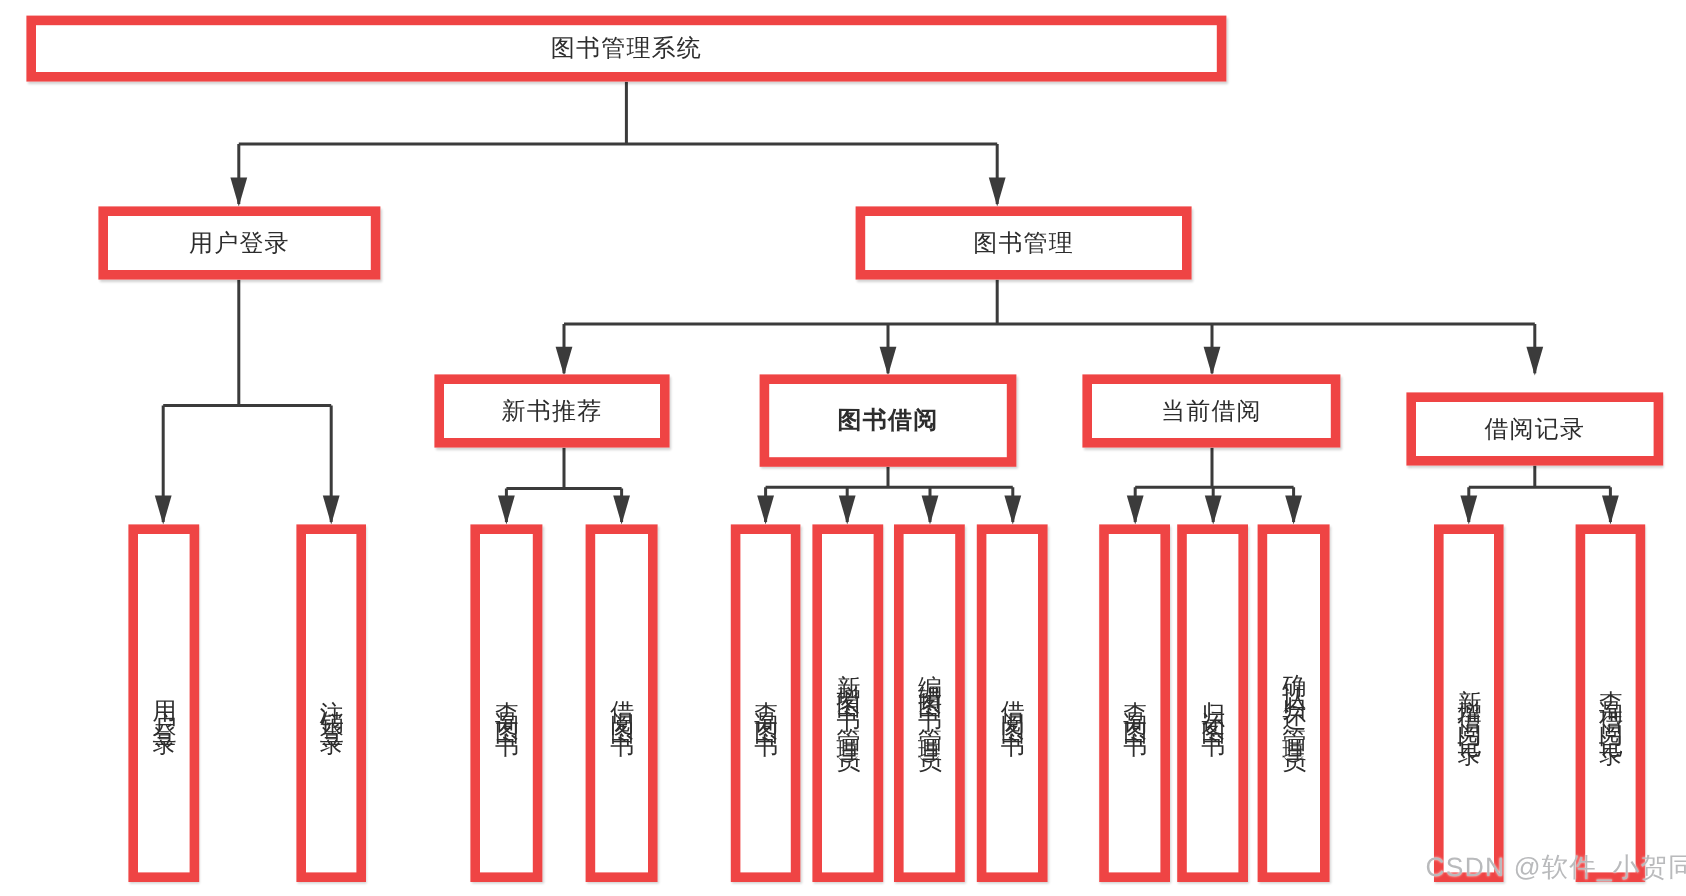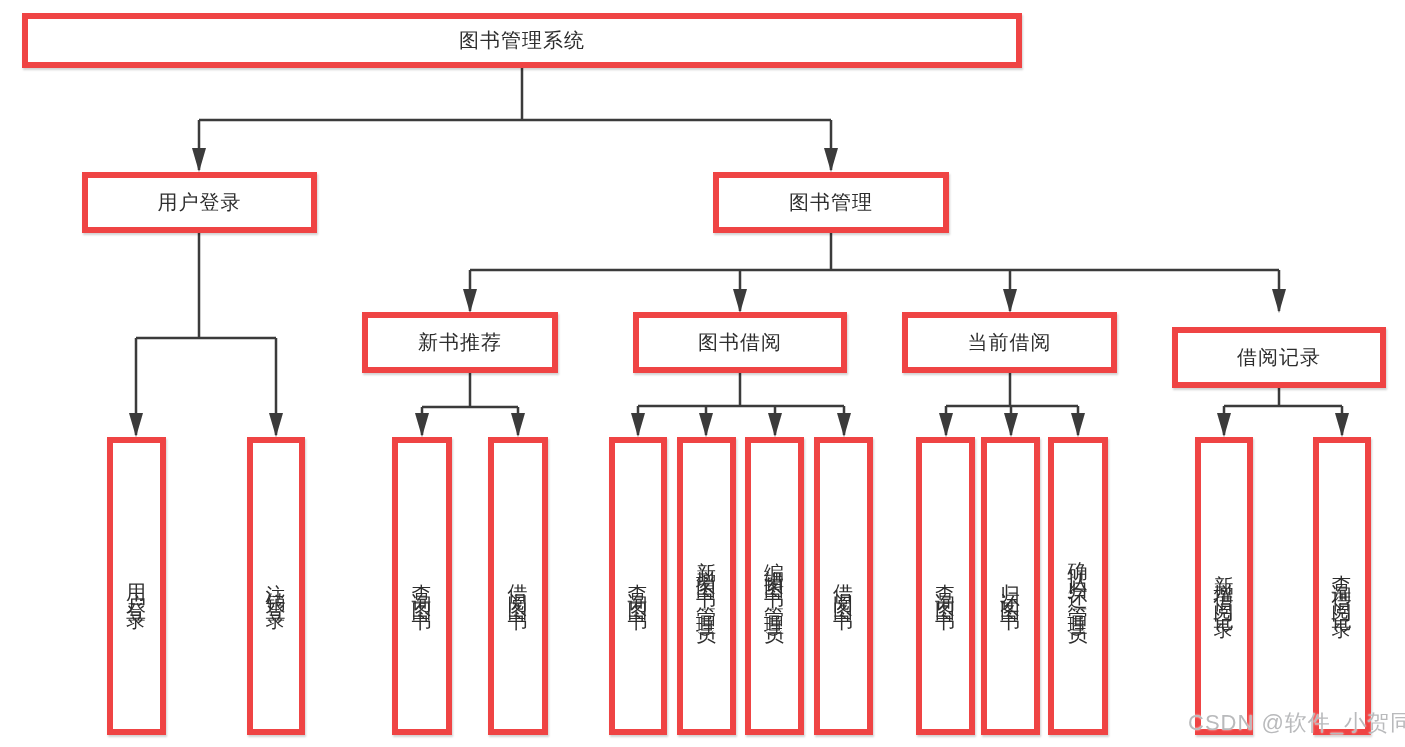--- a/index.html
+++ b/index.html
@@ -17,21 +17,21 @@
   }
   #wires {
     position: absolute;
     left: 0; top: 0;
     z-index: 1;
   }
   .node {
     position: absolute;
     box-sizing: border-box;
     background: #ffffff;
-    border: 6px solid #ef4444;
+    border: 8px solid #ef4444;
     box-shadow: 1px 2px 2px rgba(0,0,0,0.18);
     display: flex;
     align-items: center;
     justify-content: center;
     color: #2d2d2d;
     z-index: 2;
   }
   .hbox {
     font-size: 20px;
     font-weight: 500;
@@ -44,24 +44,24 @@
     font-size: 20px;
     font-weight: 500;
     letter-spacing: 9px;
     line-height: 1;
     white-space: nowrap;
   }
   
   .n-root        { left: 22px;   top: 13px;  width: 1000px; height: 55px; }
   
   .n-user-login  { left: 82px;   top: 172px; width: 235px; height: 61px; }
-  .n-book-mgmt   { left: 713px;  top: 172px; width: 236px; height: 61px; }
+  .n-book-mgmt   { left: 713px;  top: 172px; width: 280px; height: 61px; }
   
   .n-new-rec     { left: 362px;  top: 312px; width: 196px; height: 61px; }
-  .n-borrow      { left: 633px;  top: 312px; width: 214px; height: 61px; }
+  .n-borrow      { left: 633px;  top: 312px; width: 214px; height: 77px; font-weight: bold; }
   .n-current     { left: 902px;  top: 312px; width: 215px; height: 61px; justify-content: center; }
   .n-records     { left: 1172px; top: 327px; width: 214px; height: 61px; }
   
   .leaf          { top: 437px; height: 298px; }
   .l-a1 { left: 107px;  width: 59px; }
   .l-a2 { left: 247px;  width: 58px; }
   .l-b1 { left: 392px;  width: 60px; }
   .l-b2 { left: 488px;  width: 60px; }
   .l-c1 { left: 609px;  width: 58px; }
   .l-c2 { left: 677px;  width: 59px; }

